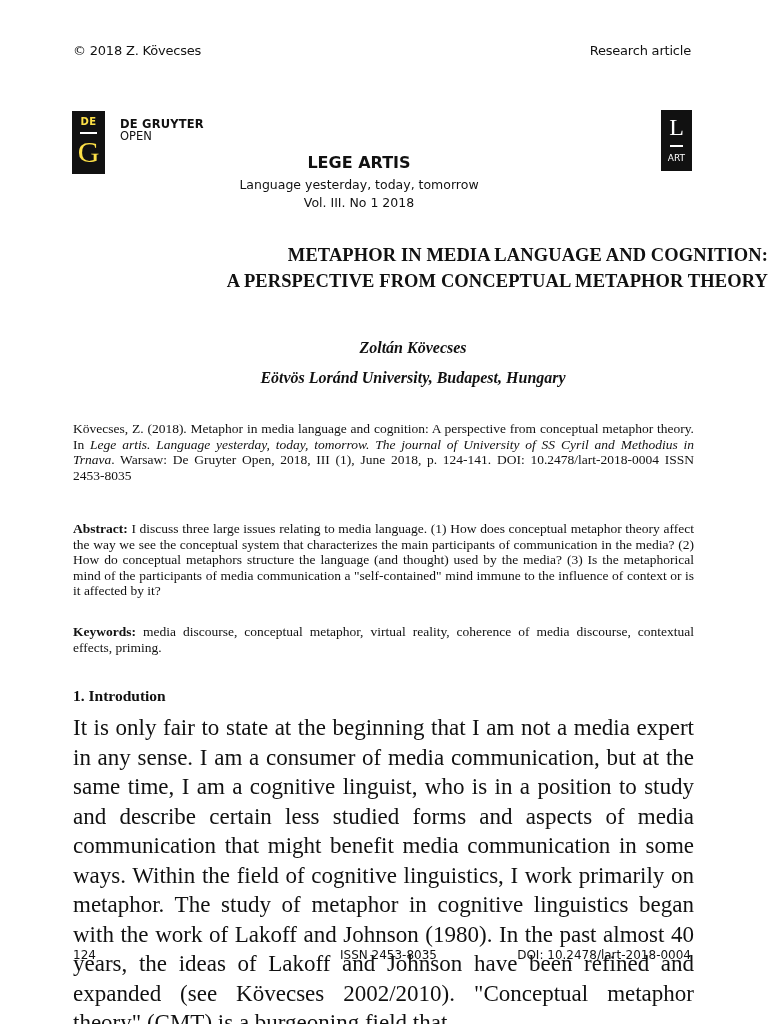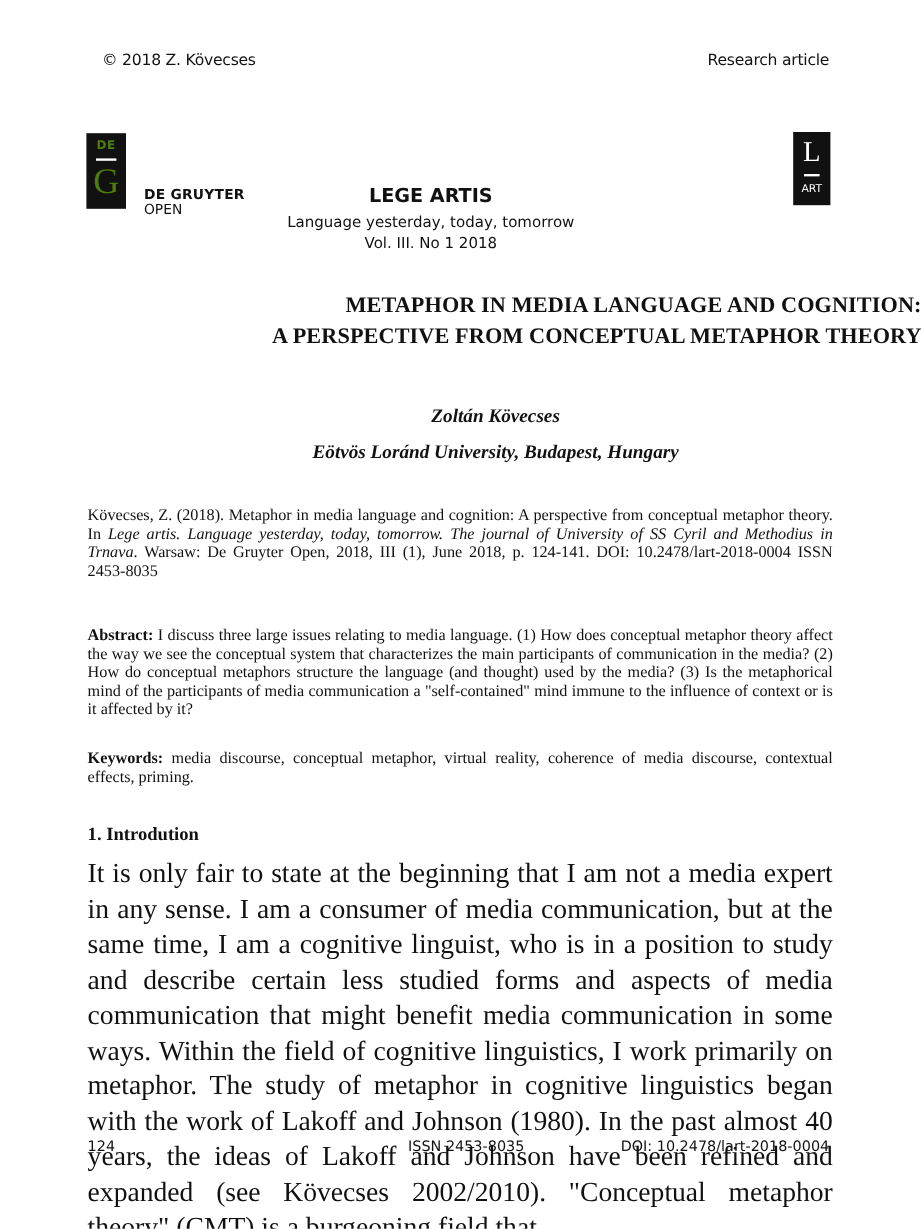--- a/index.html
+++ b/index.html
@@ -2,29 +2,29 @@
 <html><head>
   <meta charset="utf-8">
   <style>
     html, body { margin: 0; padding: 0; background: #ffffff; }
     body { width: 768px; height: 1024px; position: relative; overflow: hidden; color: #111; }
     .abs { position: absolute; }
     .sans { font-family: "DejaVu Sans", "Liberation Sans", sans-serif; }
     .serif { font-family: "Liberation Serif", "DejaVu Serif", serif; }
 
     .hdr { top: 43px; font-size: 13px; letter-spacing: -0.2px; }
-    .hdr-left { left: 85px; text-align: center; }
+    .hdr-left { left: 73px; text-align: center; }
     .hdr-right { right: 77px; }
 
     
-    .dg-box { left: 72px; top: 111px; width: 33px; height: 63px; background: #111; color: #4d7c0f; }
+    .dg-box { left: 72px; top: 111px; width: 33px; height: 63px; background: #111; color: #fde047; }
     .dg-de { position: absolute; top: 5px; left: 0; width: 33px; text-align: center; font-size: 10px; font-weight: bold; font-family: "DejaVu Sans", sans-serif; letter-spacing: 0.5px; }
     .dg-line { position: absolute; top: 21px; left: 8px; width: 17px; height: 2px; background: #fff; }
     .dg-g { position: absolute; top: 24px; left: 0; width: 33px; text-align: center; font-size: 30px; font-family: "Liberation Serif", serif; line-height: 34px; }
-    .dg-name { left: 120px; top: 118px; font-size: 11.5px; line-height: 12px; font-family: "DejaVu Sans", sans-serif; margin-top: 38px; }
+    .dg-name { left: 120px; top: 118px; font-size: 11.5px; line-height: 12px; font-family: "DejaVu Sans", sans-serif; }
     .dg-name b { font-weight: bold; letter-spacing: 0.2px; }
 
     
     .la-box { left: 661px; top: 110px; width: 31px; height: 61px; background: #111; color: #fff; }
     .la-l { position: absolute; top: 3px; left: 0; width: 31px; text-align: center; font-size: 24px; font-family: "Liberation Serif", serif; line-height: 28px; }
     .la-line { position: absolute; top: 35px; left: 9px; width: 13px; height: 1.5px; background: #fff; }
     .la-art { position: absolute; top: 43px; left: 0; width: 31px; text-align: center; font-size: 9px; font-family: "DejaVu Sans", sans-serif; }
 
     .journal { left: 0; width: 718px; text-align: center; }
     .j-title { top: 153px; font-size: 16px; font-weight: bold; }

